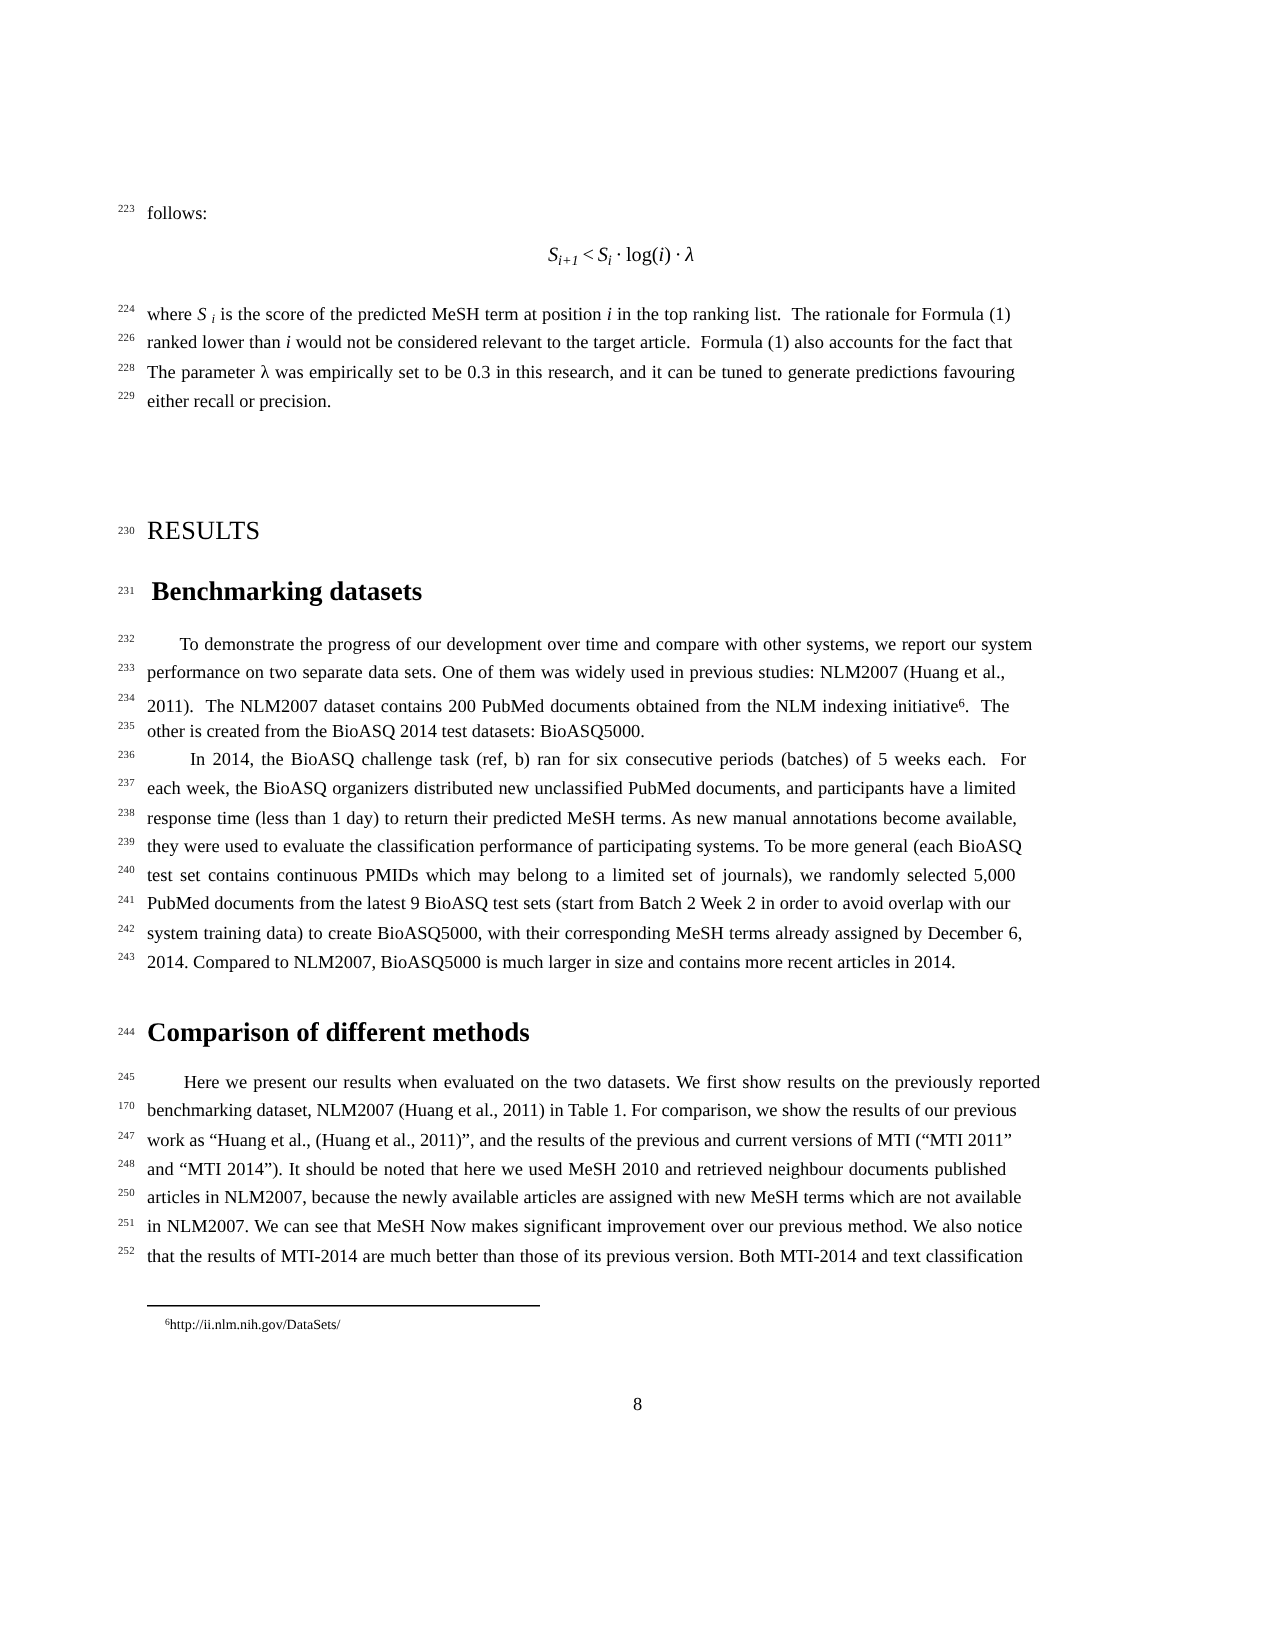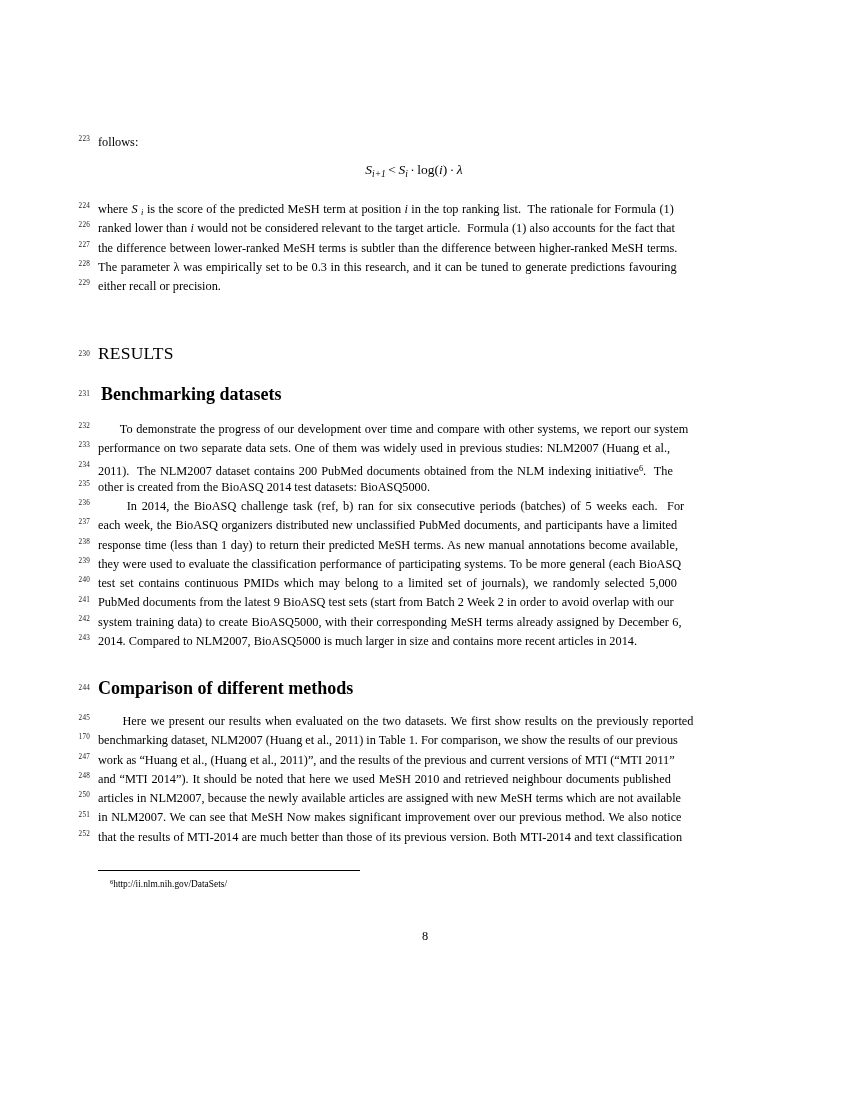--- a/index.html
+++ b/index.html
@@ -138,24 +138,20 @@
       <span class="lnum">224</span>
       <span class="content" style="word-spacing:0.35px;">where <span class="ital">S</span> <span class="sub ital" style="vertical-align:-0.25em;">i</span> is the score of the predicted MeSH term at position <span class="ital">i</span> in the top ranking list.&nbsp; The rationale for Formula (1)</span>
     </div>
 
 
     <div class="tline">
       <span class="lnum">226</span>
       <span class="content" style="word-spacing:0.2px;">ranked lower than <span class="ital">i</span> would not be considered relevant to the target article.&nbsp; Formula (1) also accounts for the fact that</span>
     </div>
 
-    <div class="tline">
-      <span class="lnum">227</span>
-      <span class="content" style="word-spacing:0.45px;">the difference between lower-ranked MeSH terms is subtler than the difference between higher-ranked MeSH terms.</span>
-    </div>
 
     <div class="tline">
       <span class="lnum">228</span>
       <span class="content" style="word-spacing:0.6px;">The parameter λ was empirically set to be 0.3 in this research, and it can be tuned to generate predictions favouring</span>
     </div>
 
     <div class="tline">
       <span class="lnum">229</span>
       <span class="content">either recall or precision.</span>
     </div>

